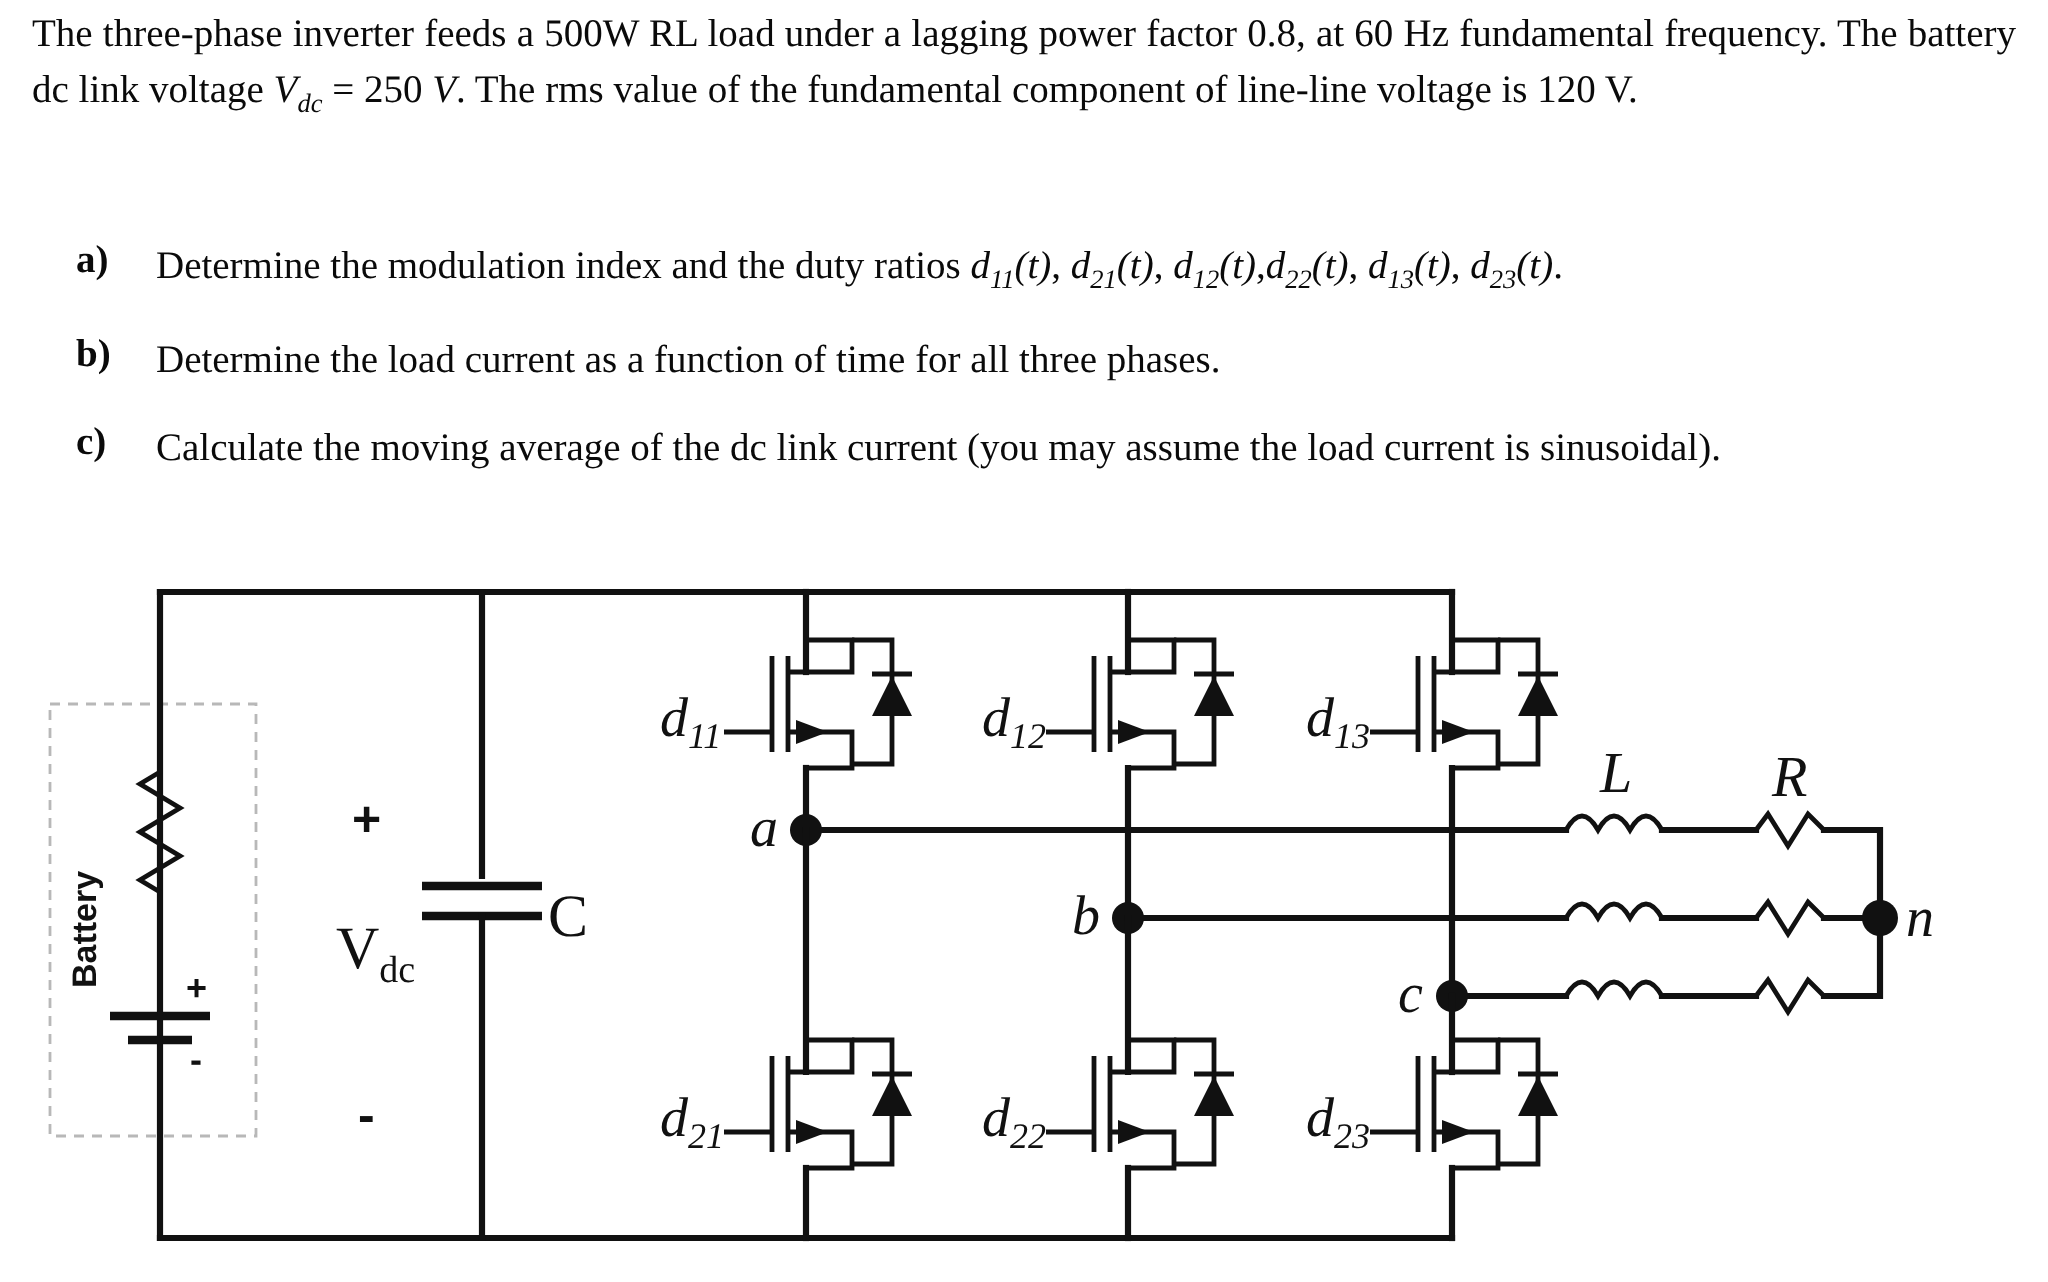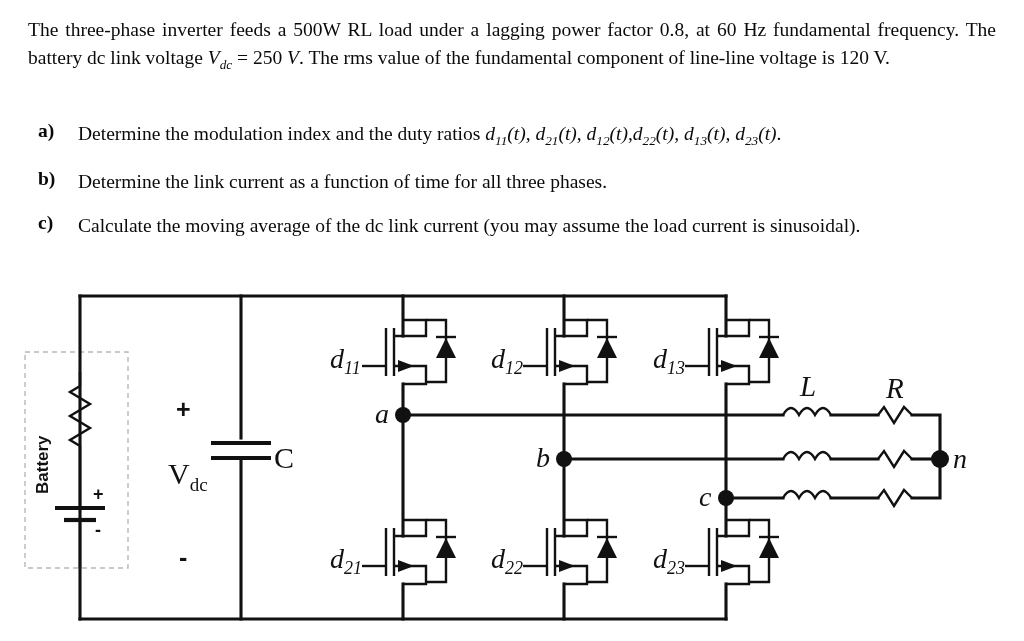--- a/index.html
+++ b/index.html
@@ -3,21 +3,21 @@
 <meta charset="utf-8">
 <style>
   html,body{margin:0;padding:0;background:#ffffff;}
   body{width:1024px;height:641px;position:relative;overflow:hidden;
        font-family:"Liberation Serif","DejaVu Serif",serif;color:#0a0a0a;}
 
   
   #statement{position:absolute;left:16px;top:4px;width:992px;
              font-size:19.5px;line-height:1.42;text-align:justify;
              text-justify:inter-word;}
-  #statement p{margin:12px;}
+  #statement p{margin:0;}
   .mvar{font-style:italic;font-family:"Liberation Serif","DejaVu Serif",serif;}
   sub{font-size:0.68em;font-style:italic;}
 
   
   #qlist{position:absolute;left:38px;top:120px;width:968px;font-size:19.5px;}
   .qrow{display:flex;align-items:flex-start;margin-bottom:17px;}
   .qlabel{font-weight:bold;width:26px;flex:0 0 26px;text-align:left;}
   .qtext{flex:1;line-height:1.42;text-align:justify;text-justify:inter-word;margin-left:14px;}
 
   
@@ -41,21 +41,21 @@
 
 <div id="qlist">
 
   <div class="qrow">
     <div class="qlabel">a)</div>
     <div class="qtext"><span>Determine the modulation index and the duty ratios </span><span class="mvar">d<sub>11</sub>(t)</span>, <span class="mvar">d<sub>21</sub>(t)</span>, <span class="mvar">d<sub>12</sub>(t)</span>,<span class="mvar">d<sub>22</sub>(t)</span>, <span class="mvar">d<sub>13</sub>(t)</span>, <span class="mvar">d<sub>23</sub>(t)</span><span>.</span></div>
   </div>
 
   <div class="qrow">
     <div class="qlabel">b)</div>
-    <div class="qtext">Determine the link current as a function of time for all three phases.</div>
+    <div class="qtext">Determine the load current as a function of time for all three phases.</div>
   </div>
 
   <div class="qrow">
     <div class="qlabel">c)</div>
     <div class="qtext">Calculate the moving average of the dc link current (you may assume the load current is sinusoidal).</div>
   </div>
 
 </div>
 
 <div id="circuit">

